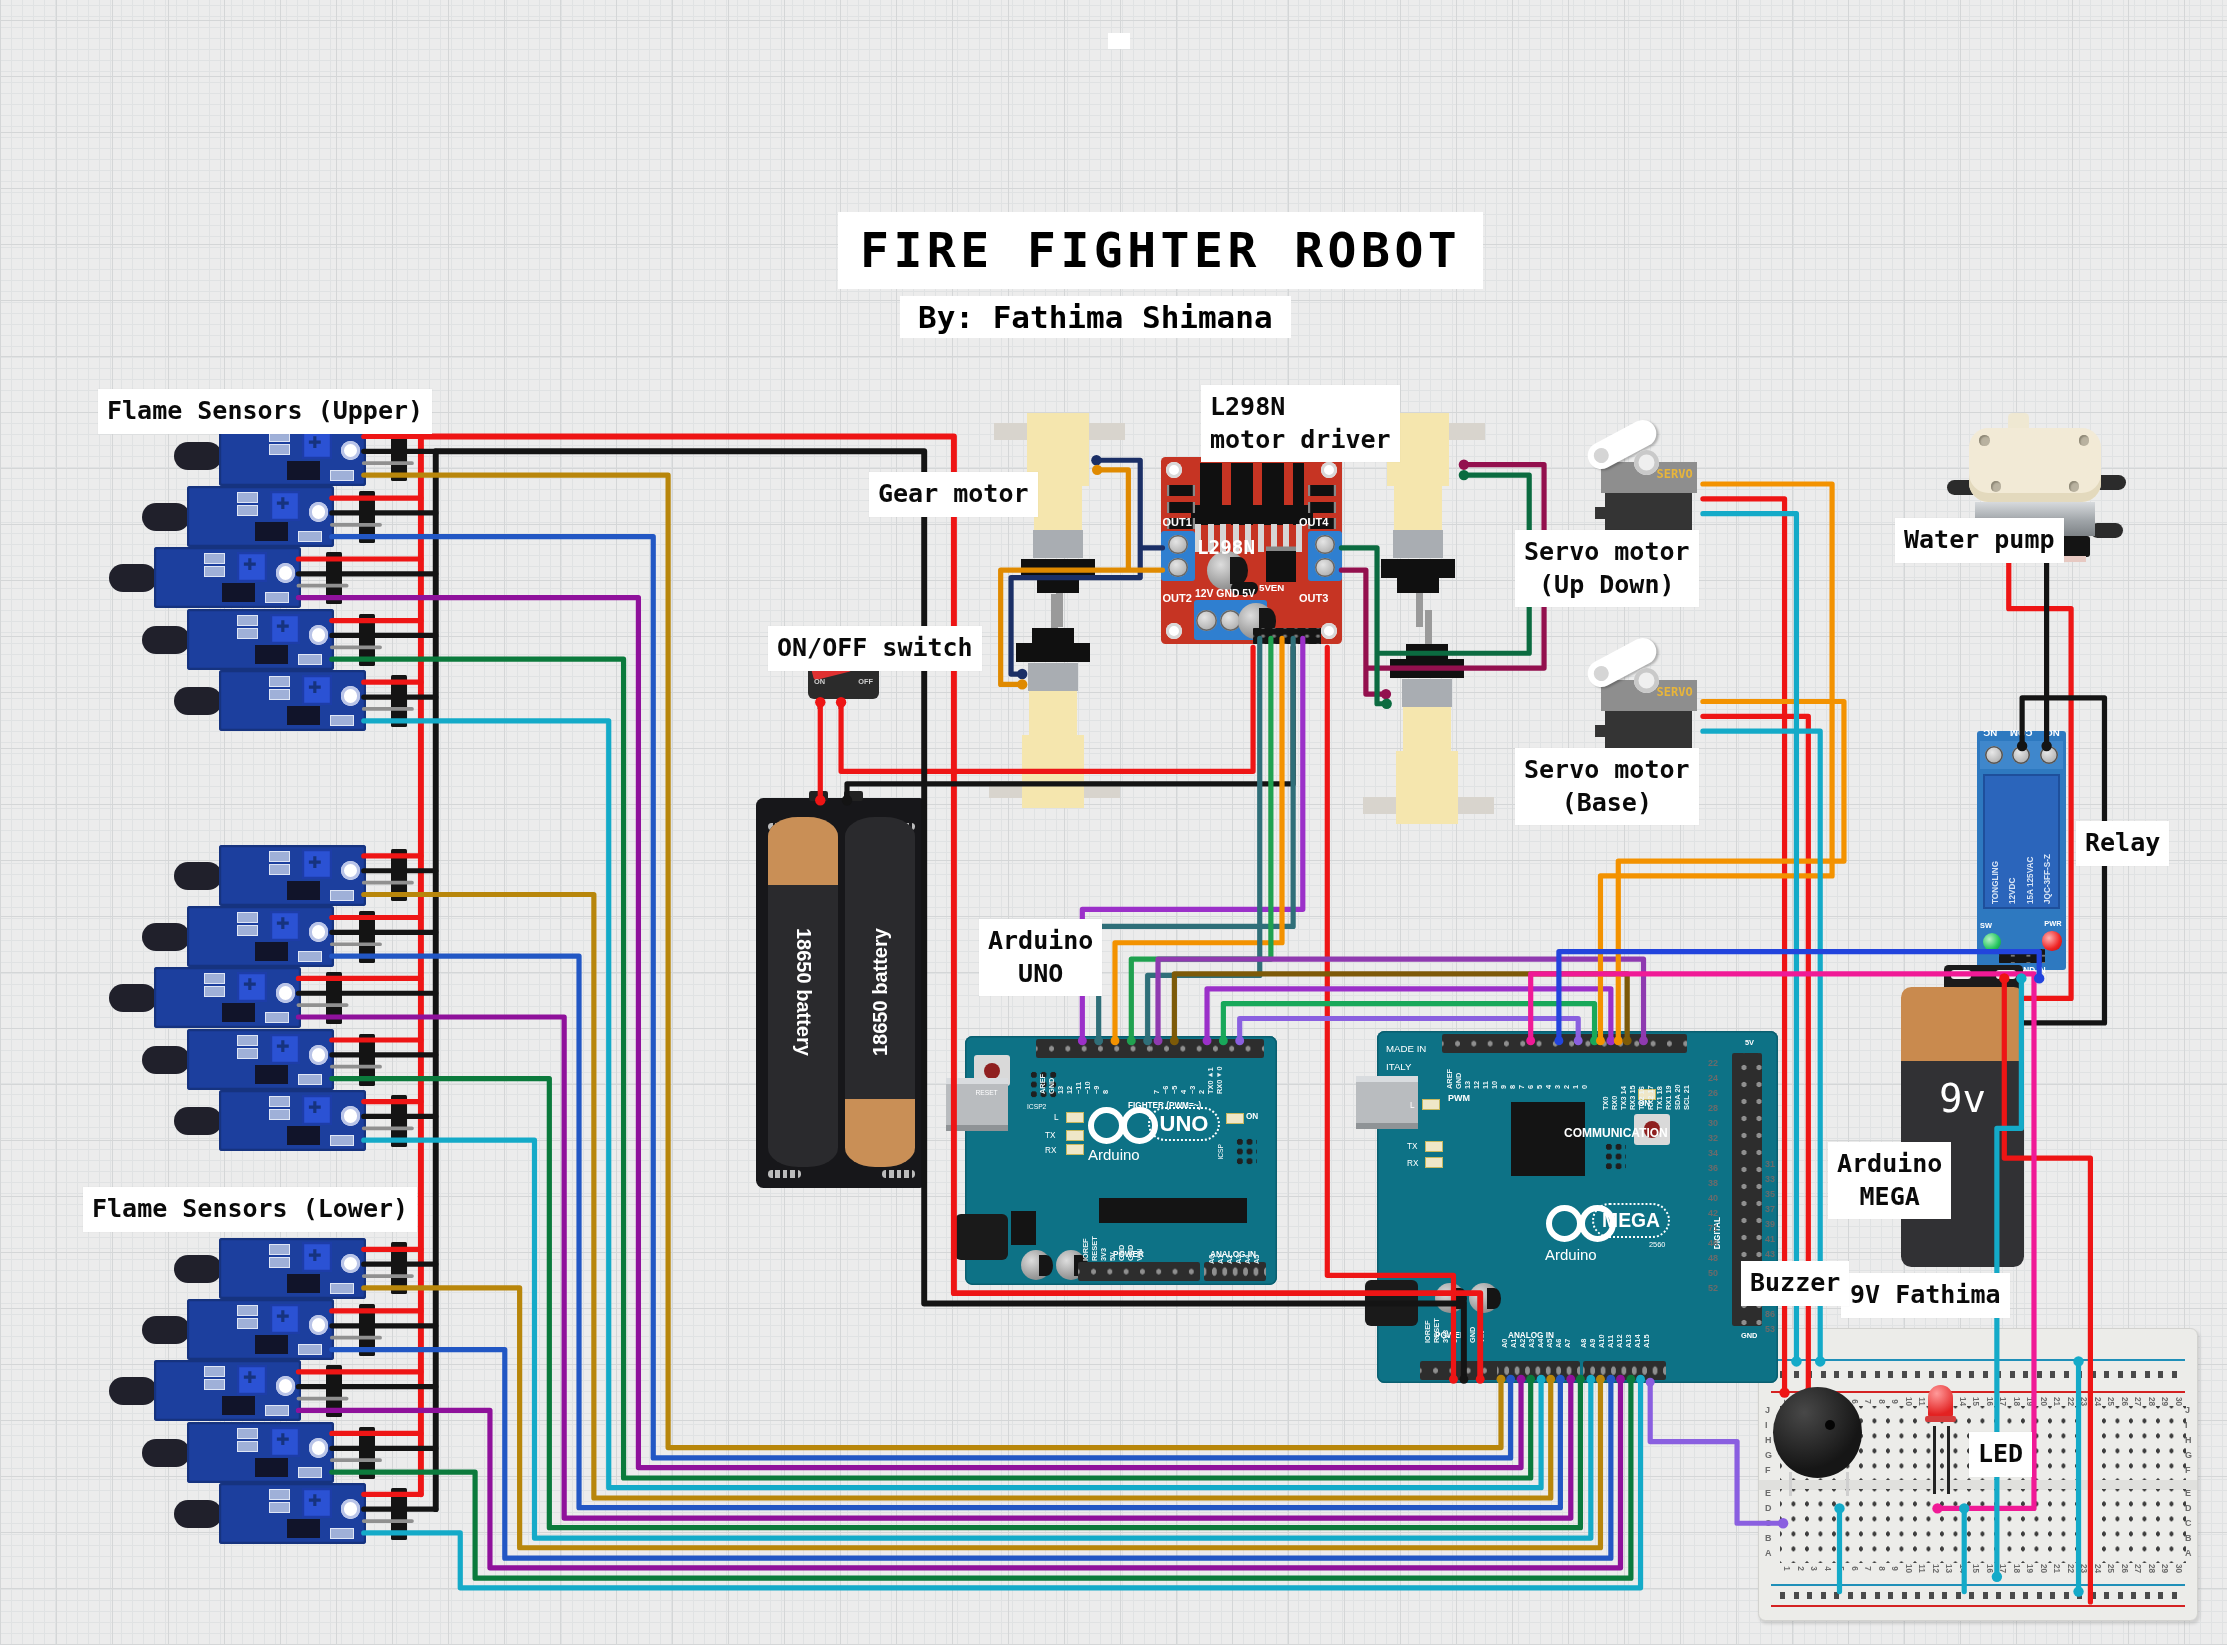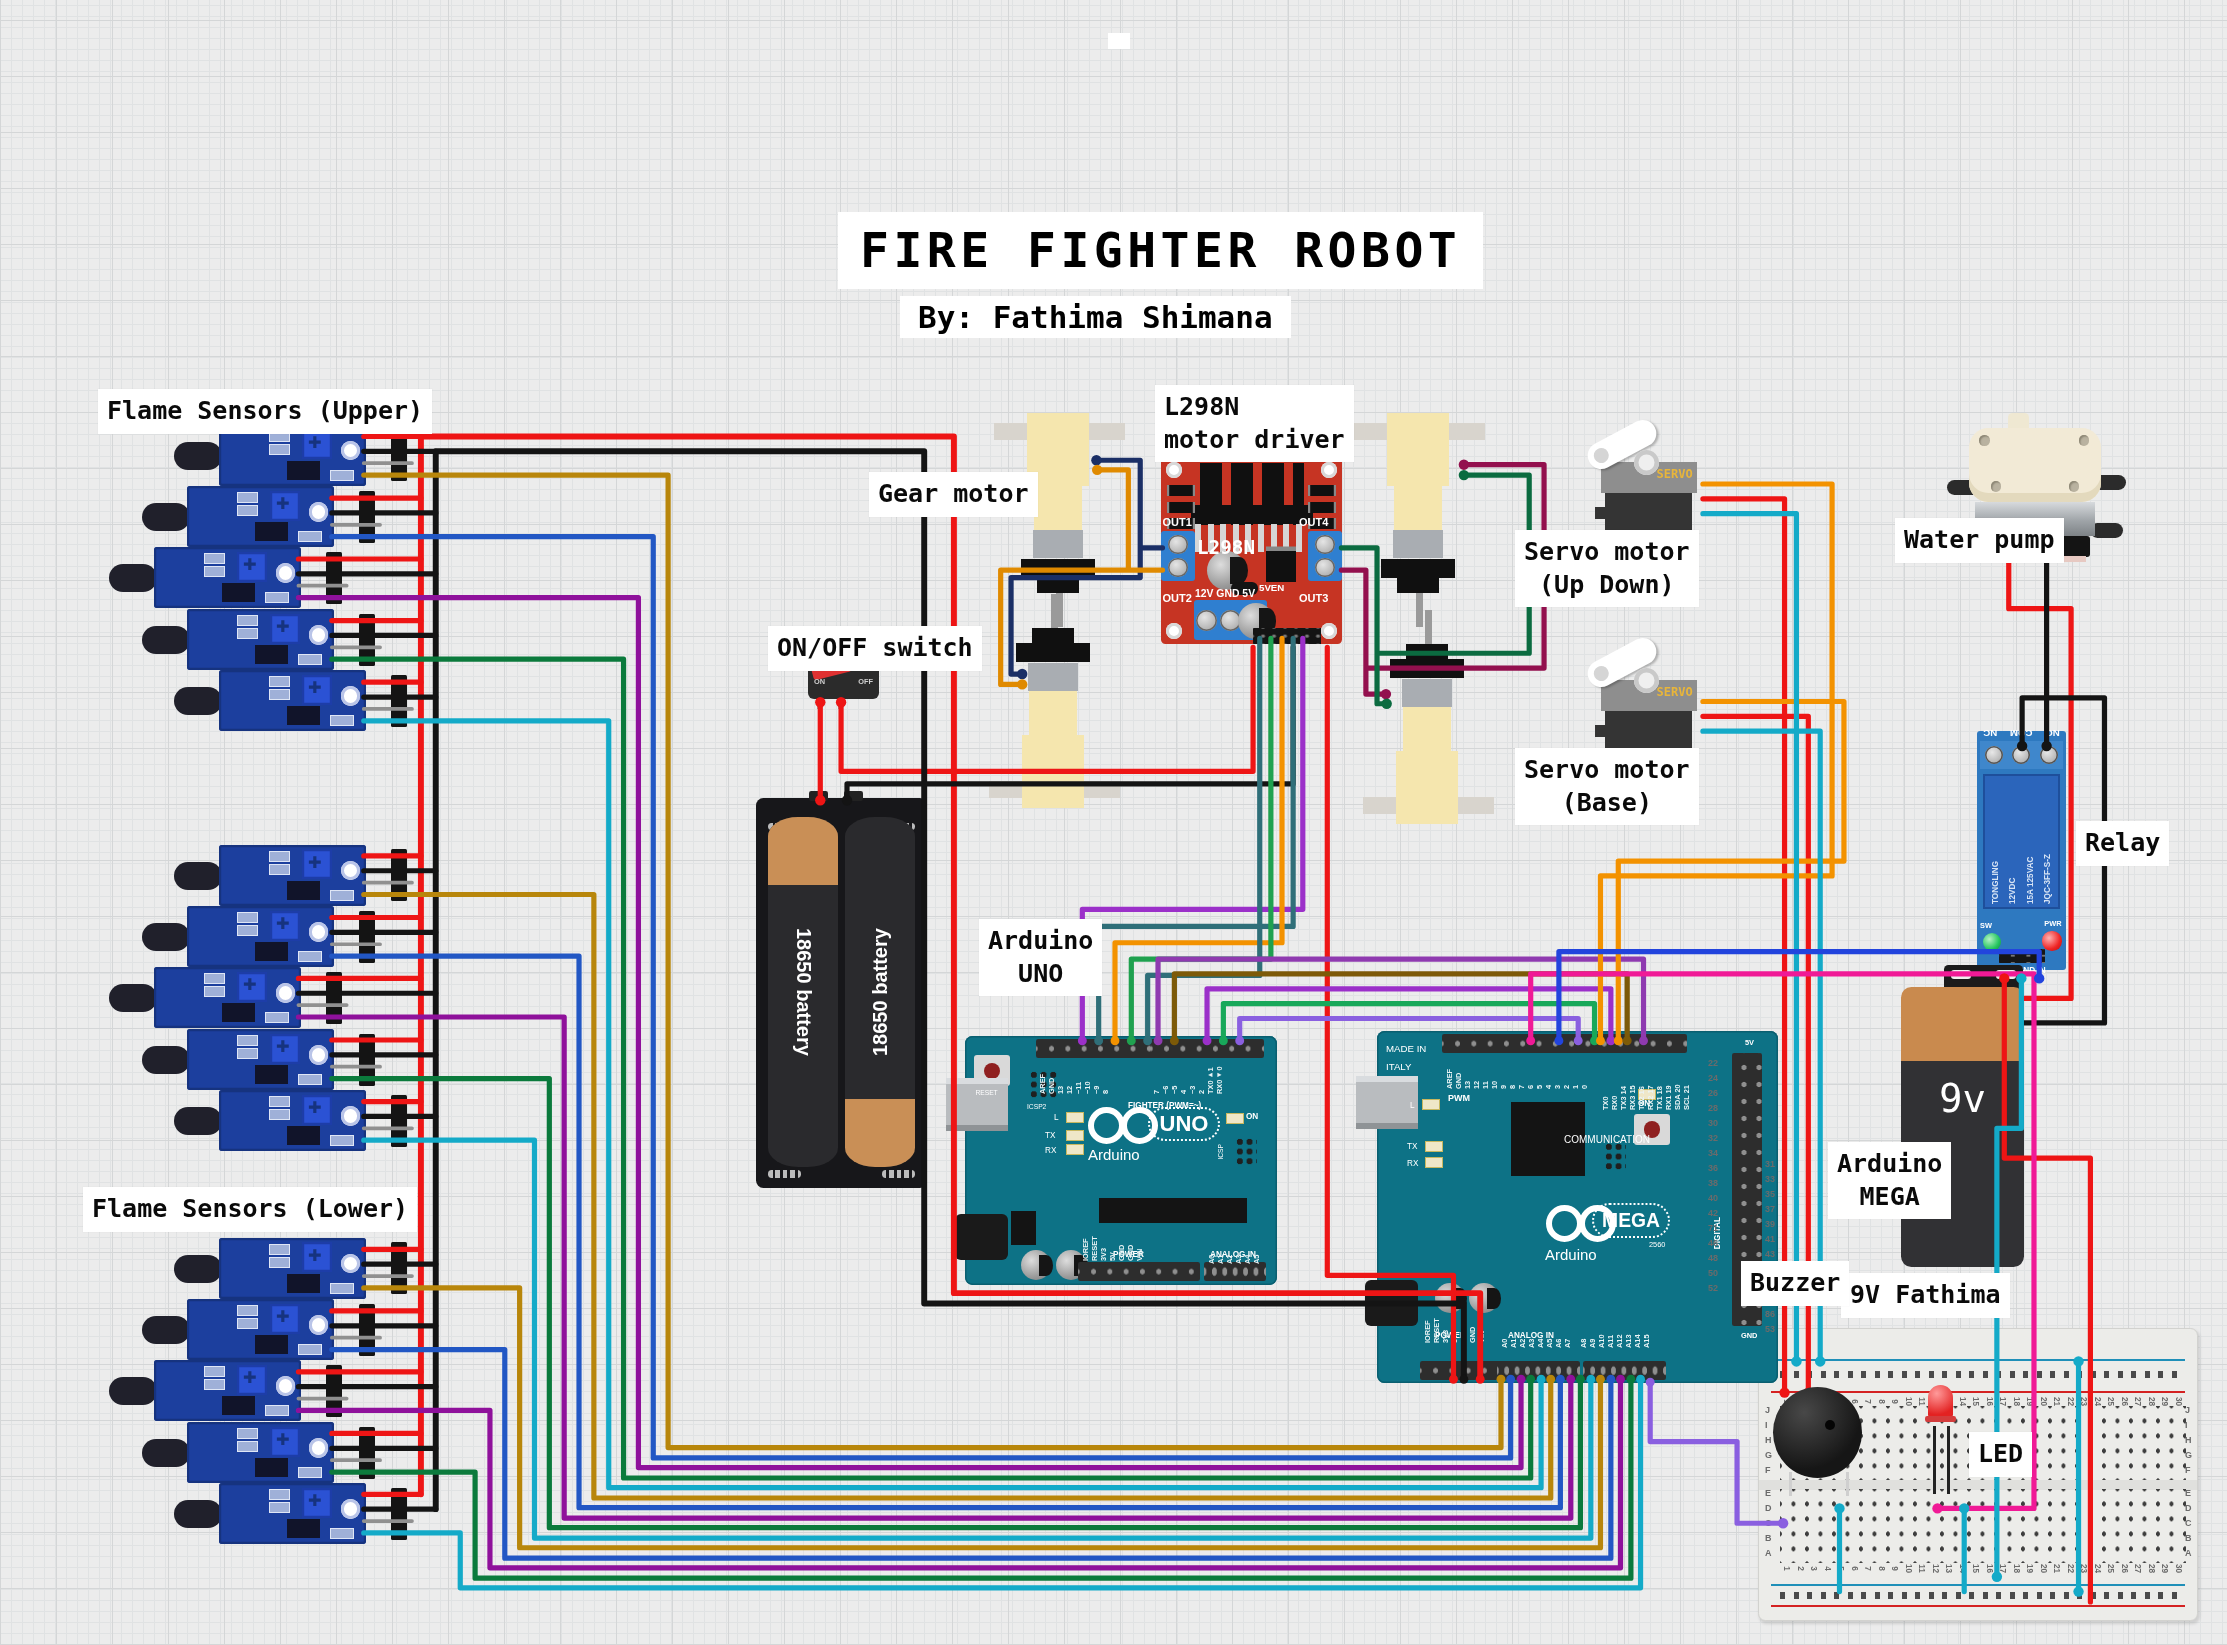--- a/index.html
+++ b/index.html
@@ -647,21 +647,21 @@
         <span>TX3 14</span>
         <span>RX3 15</span>
         <span>TX2 16</span>
         <span>RX2 17</span>
         <span>TX1 18</span>
         <span>RX1 19</span>
         <span>SDA 20</span>
         <span>SCL 21</span>
       </div>
     <span class="wt" style="left:71px;top:62px;font-size:9px;font-weight:bold">PWM</span>
-    <span class="wt" style="left:187px;top:103px;font-size:10px;font-weight:normal">COMMUNICATION</span>
+    <span class="wt" style="left:187px;top:95px;font-size:12px;font-weight:bold">COMMUNICATION</span>
     <span class="wt" style="left:33px;top:70px;font-size:8.2px">L</span>
     <div class="ledr" style="left:45px;top:68px"></div>
     <span class="wt" style="left:30px;top:111px;font-size:8.2px">TX</span>
     <div class="ledr" style="left:48px;top:110px"></div>
     <span class="wt" style="left:30px;top:128px;font-size:8.2px">RX</span>
     <div class="ledr" style="left:48px;top:126px"></div>
     <div class="usb" style="left:-21px;top:45px;width:62px;height:53px"></div>
     <div class="bigchip" style="left:134px;top:71px;width:74px;height:74px"></div>
     <div class="dotgrid" style="left:227px;top:111px;width:22px;height:31px"></div>
     <div class="ledr" style="left:261px;top:58px"></div>
@@ -988,21 +988,21 @@
         <circle cx="1958" cy="1858" r="6" fill="#ee1515"></circle>
       <circle cx="1972" cy="1858" r="6" fill="#141414"></circle>
         <circle cx="1994" cy="1858" r="6" fill="#ee1515"></circle>
       <circle cx="2223" cy="1862" r="6" fill="#8a5fe0"></circle>
     </g>
   </svg>
 
   <div class="lab" style="left:98px;top:389px">Flame Sensors (Upper)</div>
   <div class="lab" style="left:83px;top:1187px">Flame Sensors (Lower)</div>
   <div class="lab" style="left:869px;top:472px">Gear motor</div>
-  <div class="lab" style="left:1155px;top:385px"><span>L298N</span>
+  <div class="lab" style="left:1201px;top:385px"><span>L298N</span>
 <span>motor driver</span></div>
   <div class="lab" style="left:768px;top:626px">ON/OFF switch</div>
   <div class="lab ctr" style="left:1515px;top:530px"><span>Servo motor</span>
 <span>(Up Down)</span></div>
   <div class="lab ctr" style="left:1515px;top:748px"><span>Servo motor</span>
 <span>(Base)</span></div>
   <div class="lab" style="left:1895px;top:518px">Water pump</div>
   <div class="lab" style="left:2076px;top:821px">Relay</div>
   <div class="lab" style="left:1841px;top:1273px">9V Fathima</div>
   <div class="lab ctr" style="left:979px;top:919px"><span>Arduino</span>

